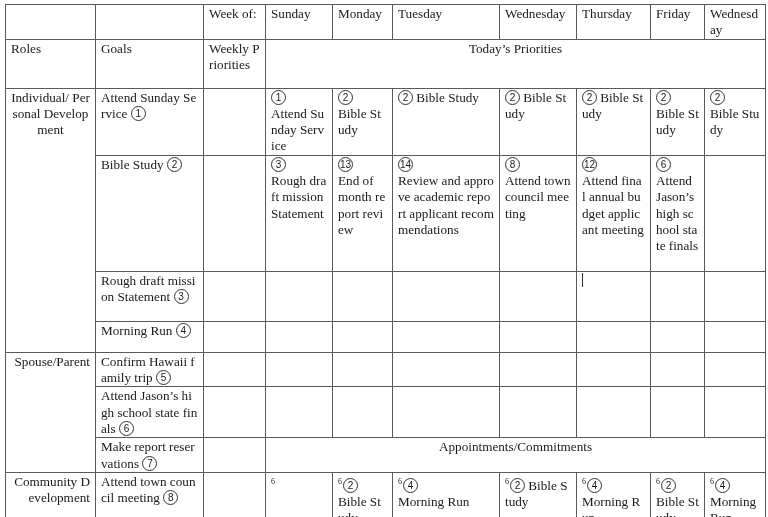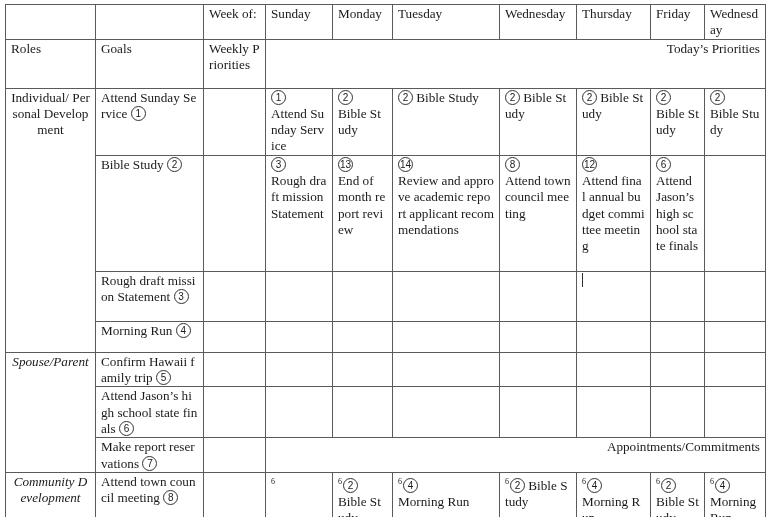--- a/index.html
+++ b/index.html
@@ -1,24 +1,24 @@
 <!DOCTYPE html>
 <html><head>
 <meta charset="utf-8">
 <style>
   html, body { margin:0; padding:0; background:#ffffff; }
   body { width:768px; height:517px; overflow:hidden; position:relative; font-family:"Liberation Serif", "DejaVu Serif", serif; color:#1a1a1a; }
   table.planner { position:absolute; left:5px; top:4px; border-collapse:collapse; table-layout:fixed; width:760px; font-size:13.2px; line-height:16.3px; }
   table.planner td { border:1px solid #5a5a5a; vertical-align:top; padding:1px 5px 0 5px; overflow:hidden; word-break:break-all; }
-  td.center { text-align:right; }
+  td.center { text-align:center; }
   .circ { display:inline-block; width:13px; height:13px; border:1px solid #333; border-radius:50%; font-size:10px; line-height:13px; text-align:center; vertical-align:1px; font-family:"Liberation Sans", sans-serif; }
   .sup { font-size:8px; vertical-align:6px; margin-right:1px; }
   .cursor { display:inline-block; width:1px; height:14px; background:#333; }
   .role { text-align:center;margin-top:36px; }
-  .role.left { text-align:center;font-style:italic; }
+  .role.left { text-align:right; }
 </style>
 </head>
 <body>
 
 <table class="planner">
   <colgroup>
     <col style="width:90px">
       <col style="width:108px">
       <col style="width:62px">
       <col style="width:67px">
@@ -64,21 +64,21 @@
     <td><span class="circ">2</span><br><span>Bible Study</span></td>
   </tr>
 
   <tr style="height:116px">
     <td><span>Bible Study</span> <span class="circ">2</span></td>
     <td></td>
     <td><span class="circ">3</span><br><span>Rough draft mission Statement</span></td>
     <td><span class="circ">13</span><br><span>End of month report review</span></td>
     <td><span class="circ">14</span><br><span>Review and approve academic report applicant recommendations</span></td>
     <td><span class="circ">8</span><br><span>Attend town council meeting</span></td>
-    <td><span class="circ">12</span><br><span>Attend final annual budget committee meeting</span></td>
+    <td><span class="circ">12</span><br><span>Attend final annual budget applicant meeting</span></td>
     <td><span class="circ">6</span><br><span>Attend Jason’s high school state finals</span></td>
     <td></td>
   </tr>
 
   <tr style="height:50px">
     <td><span>Rough draft mission Statement</span> <span class="circ">3</span></td>
     <td></td>
     <td></td>
     <td></td>
     <td></td>

